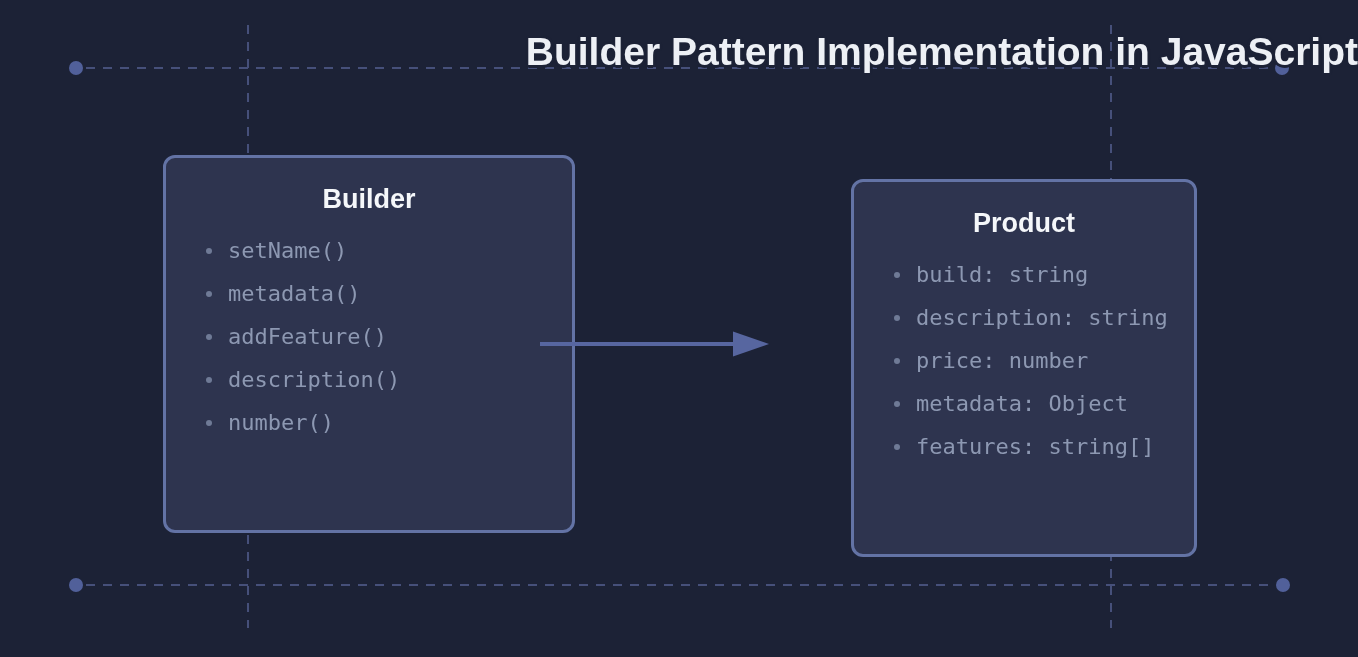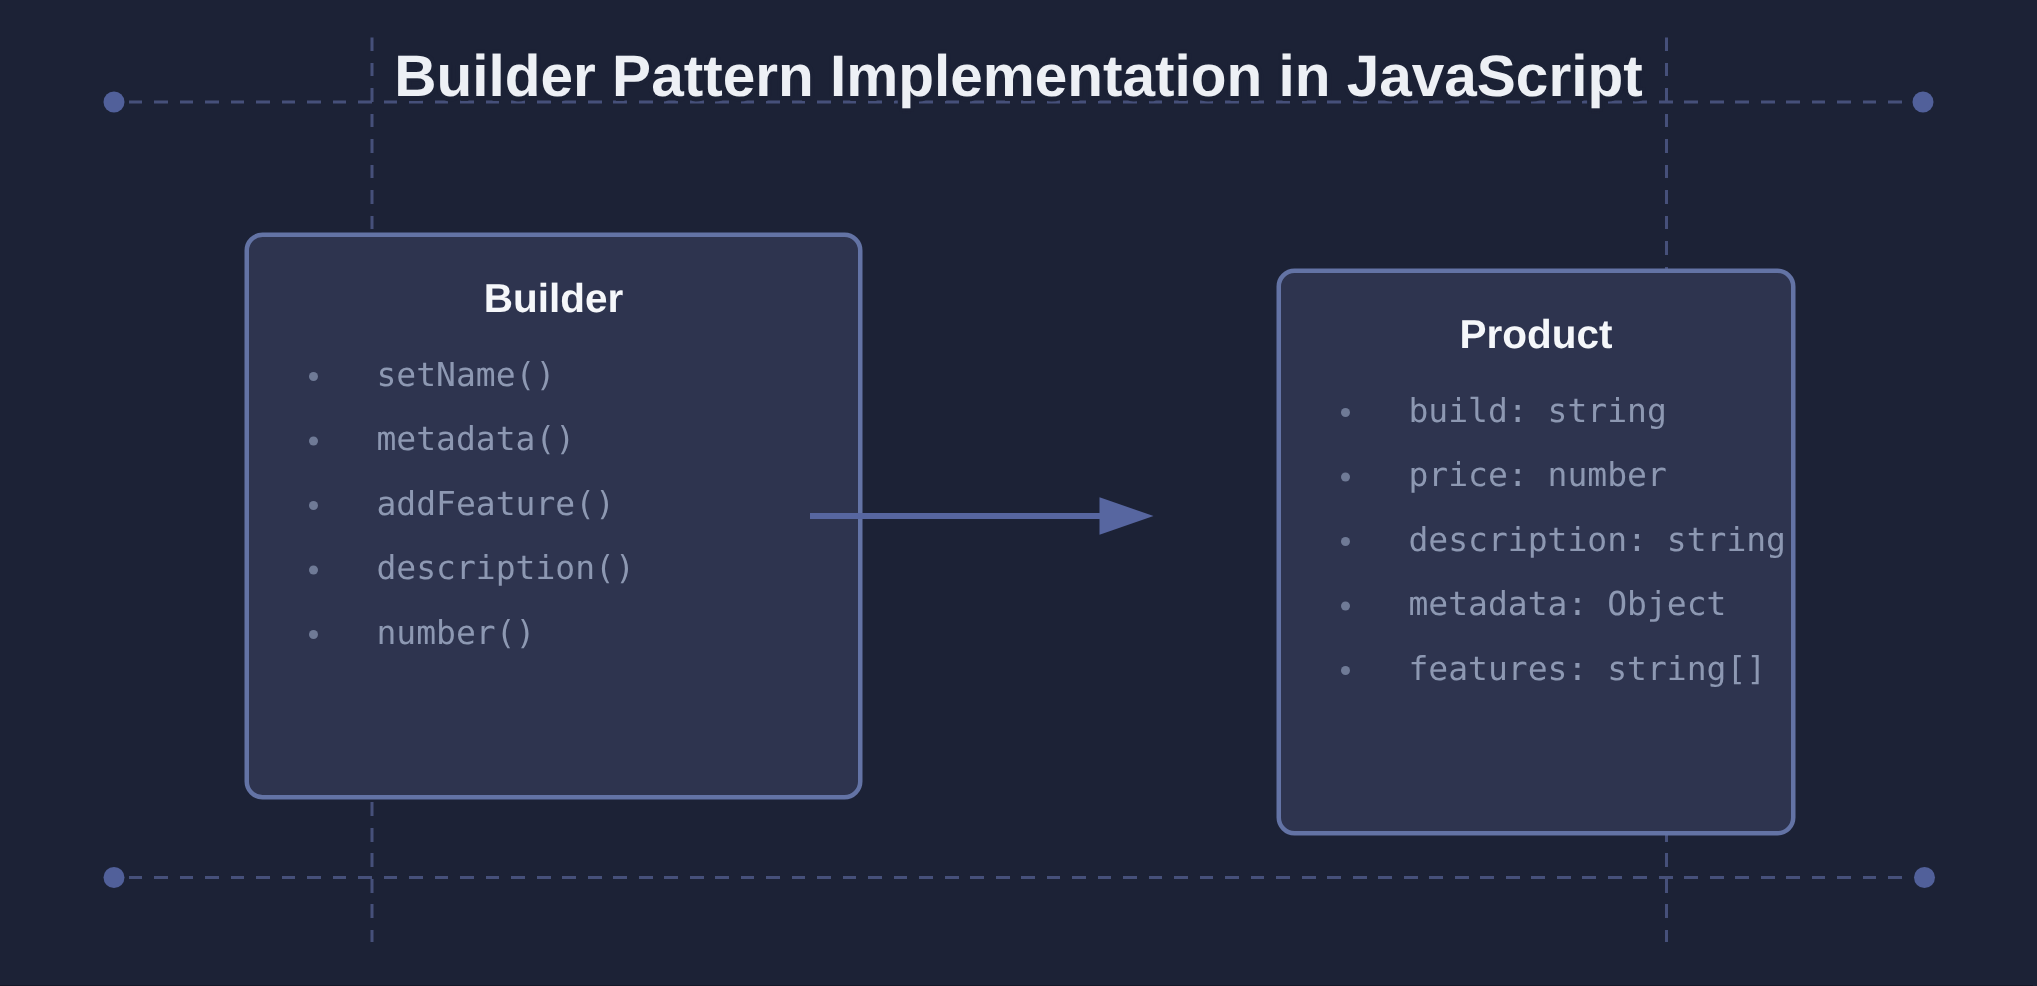--- a/index.html
+++ b/index.html
@@ -38,21 +38,21 @@
   .dot.tr { left: 1275px; top: 61px; }
   .dot.bl { left: 69px;  top: 578px; }
   .dot.br { left: 1276px; top: 578px; }
 
   .diagram-title {
     position: absolute;
     top: 30px;
     left: 0;
     width: 100%;
     margin: 0;
-    text-align: center;
+    text-align: right;
     font-size: 39px;
     font-weight: bold;
     letter-spacing: 0px;
     color: #edf0f5;
     text-shadow:
       2px 2px 0 #1c2236, -2px -2px 0 #1c2236,
       2px -2px 0 #1c2236, -2px 2px 0 #1c2236,
       3px 0 0 #1c2236, -3px 0 0 #1c2236,
       0 3px 0 #1c2236, 0 -3px 0 #1c2236;
   }
@@ -79,21 +79,21 @@
     font-weight: bold;
     color: #f5f7fa;
   }
   .member-list {
     margin: 26px 0 0 0;
     padding: 0;
     list-style: none;
   }
   .member-list li {
     position: relative;
-    padding-left: 85px;
+    padding-left: 62px;
     font-family: "DejaVu Sans Mono", monospace;
     font-size: 22px;
     line-height: 23px;
     margin-bottom: 20px;
     color: #8d98b2;
     white-space: nowrap;
   }
   .member-list li::before {
     content: "";
     position: absolute;
@@ -139,20 +139,20 @@
   <svg class="arrow" width="230" height="28" viewBox="0 0 230 28">
     <line x1="0" y1="14" x2="212" y2="14" stroke="#5766a0" stroke-width="4"></line>
     <polygon points="732,2" fill="#5766a0"></polygon>
     <polygon points="193,1.5 229,14 193,26.5" fill="#5766a0"></polygon>
   </svg>
 
   <div class="class-box product">
     <h2 class="box-title">Product</h2>
     <ul class="member-list">
         <li>build: string</li>
+        <li>description: string</li>
         <li>price: number</li>
-        <li>description: string</li>
         <li>metadata: Object</li>
         <li>features: string[]</li>
       </ul>
   </div>
 
 </div>
 
 </body></html>

